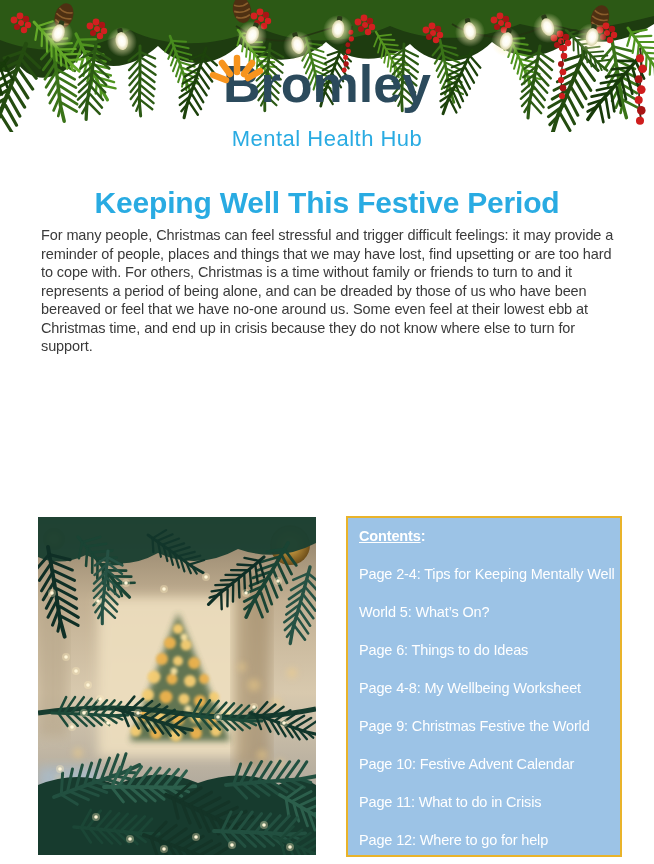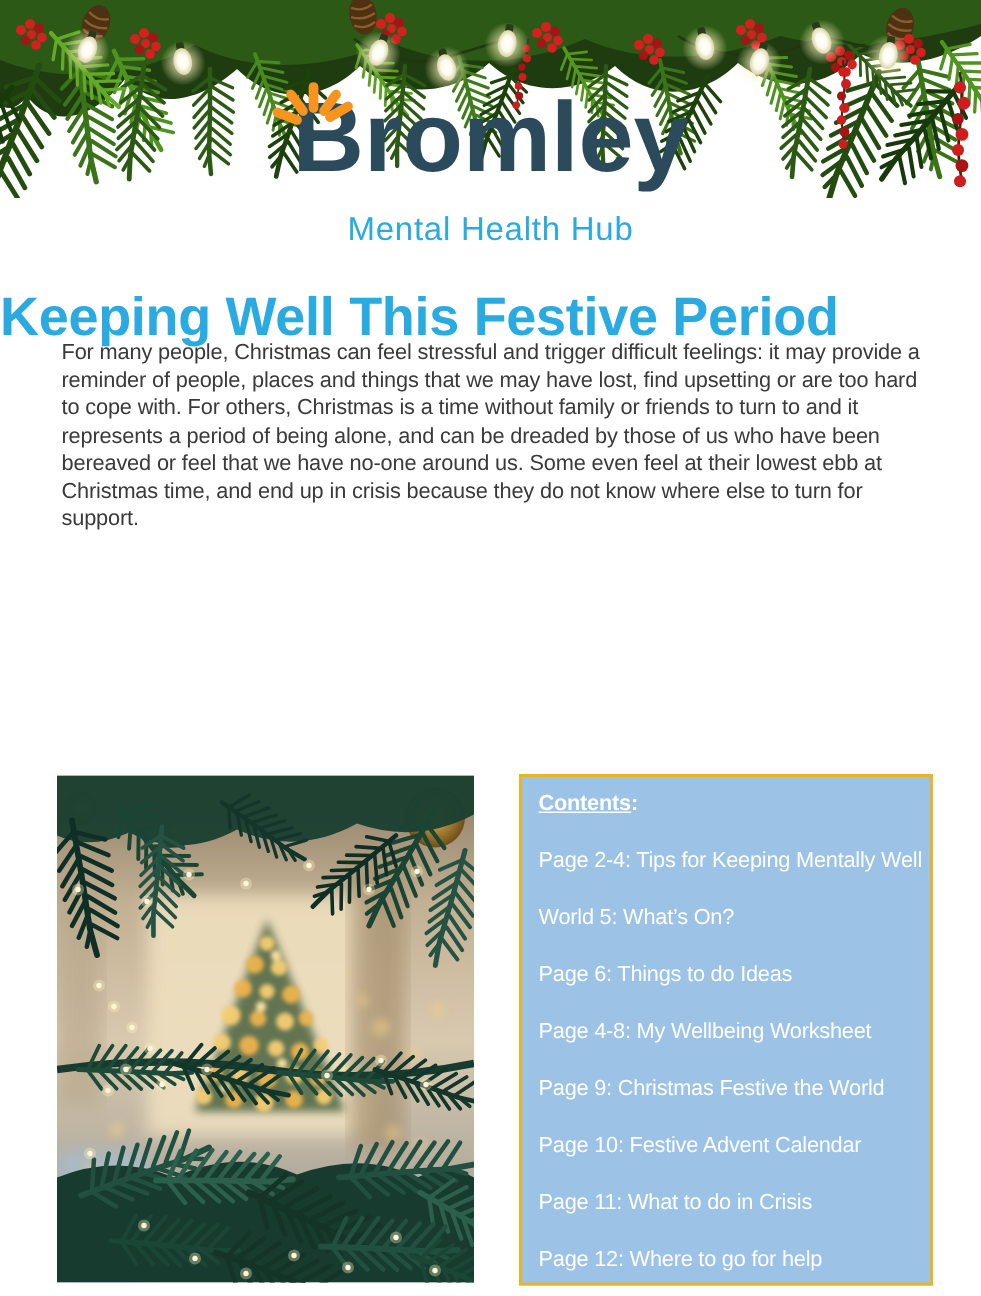--- a/index.html
+++ b/index.html
@@ -5,29 +5,29 @@
   html,body{margin:0;padding:0;}
   body{
     width:654px;height:864px;position:relative;overflow:hidden;
     background:#ffffff;font-family:"Liberation Sans",sans-serif;
   }
   .garland{position:absolute;top:0;left:0;z-index:1;}
   .logo{position:absolute;top:58px;left:0;width:100%;text-align:center;z-index:2;}
   .logo-inner{position:relative;display:inline-block;}
   .rays{position:absolute;top:-14px;left:-14px;}
   .logo-name{
-    font-size:66px;font-weight:bold;color:#2b4a5c;line-height:1.0;
+    font-size:52px;font-weight:bold;color:#2b4a5c;line-height:1.0;
     letter-spacing:0px;
   }
   .logo-tagline{
     font-size:22px;color:#29abe2;margin-top:16px;letter-spacing:.5px;text-align:center;
   }
   .page-title{
-    position:absolute;top:166px;left:0;width:100%;text-align:left;z-index:2;
-    font-size:36px;font-weight:bold;color:#29abe2;letter-spacing:-.2px;
+    position:absolute;top:166px;left:0;width:100%;text-align:center;z-index:2;
+    font-size:30px;font-weight:bold;color:#29abe2;letter-spacing:-.2px;
   }
   .intro{
     position:absolute;top:226px;left:41px;width:578px;z-index:2;
     font-size:14.5px;line-height:18.5px;color:#3a3a3a;letter-spacing:-.1px;
   }
   .intro p{margin:0 0 17px 0;}
   .photo{position:absolute;left:38px;top:517px;z-index:2;}
   .toc{
     position:absolute;left:346px;top:516px;width:276px;height:341px;z-index:2;
     box-sizing:border-box;background:#9cc3e6;border:2px solid #e9b32a;

